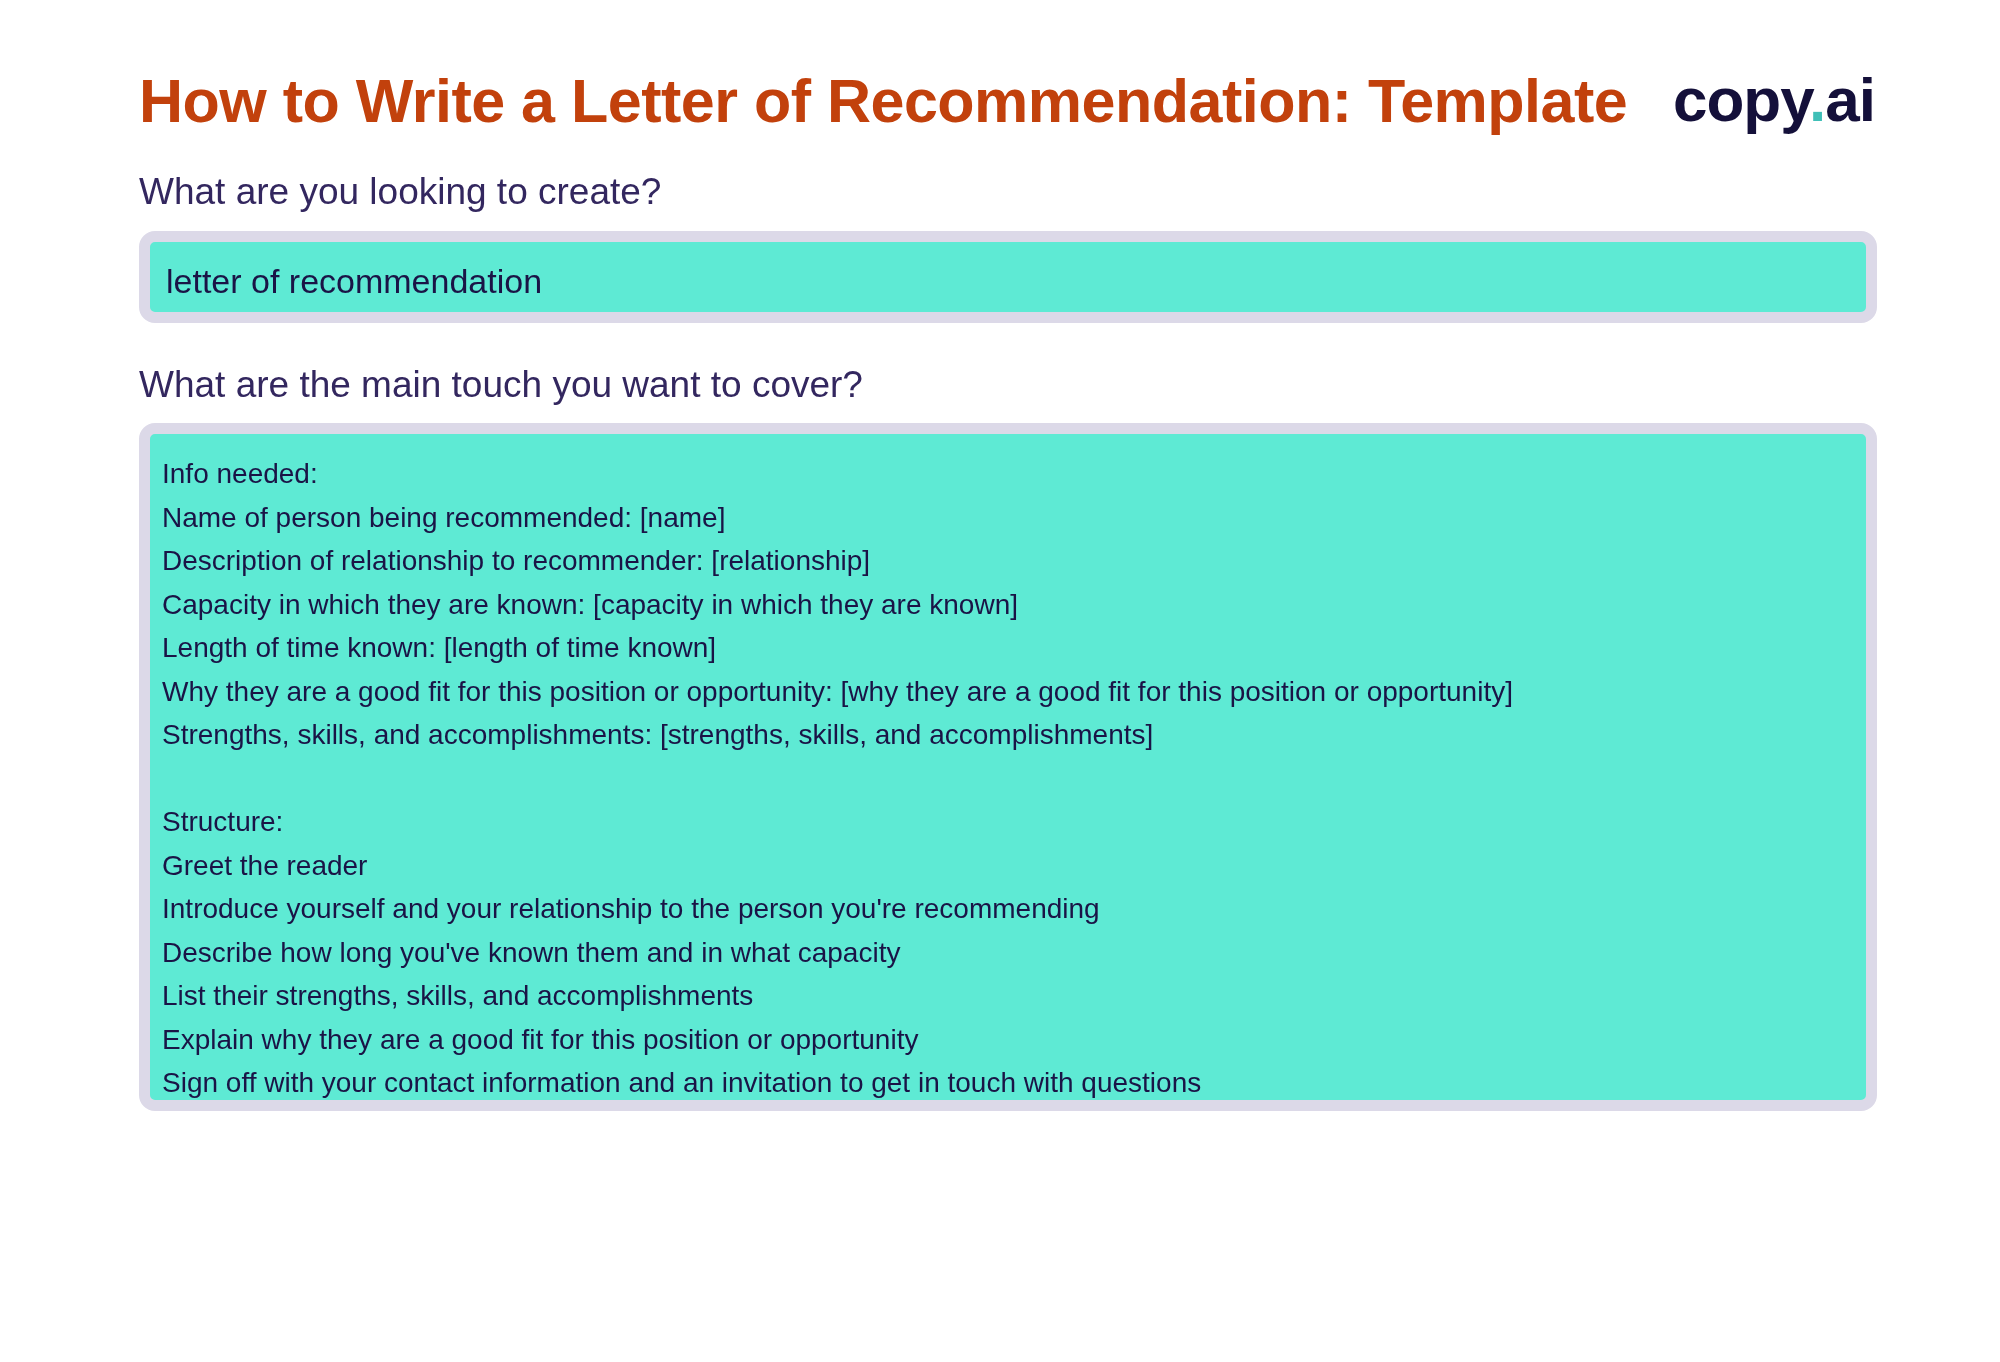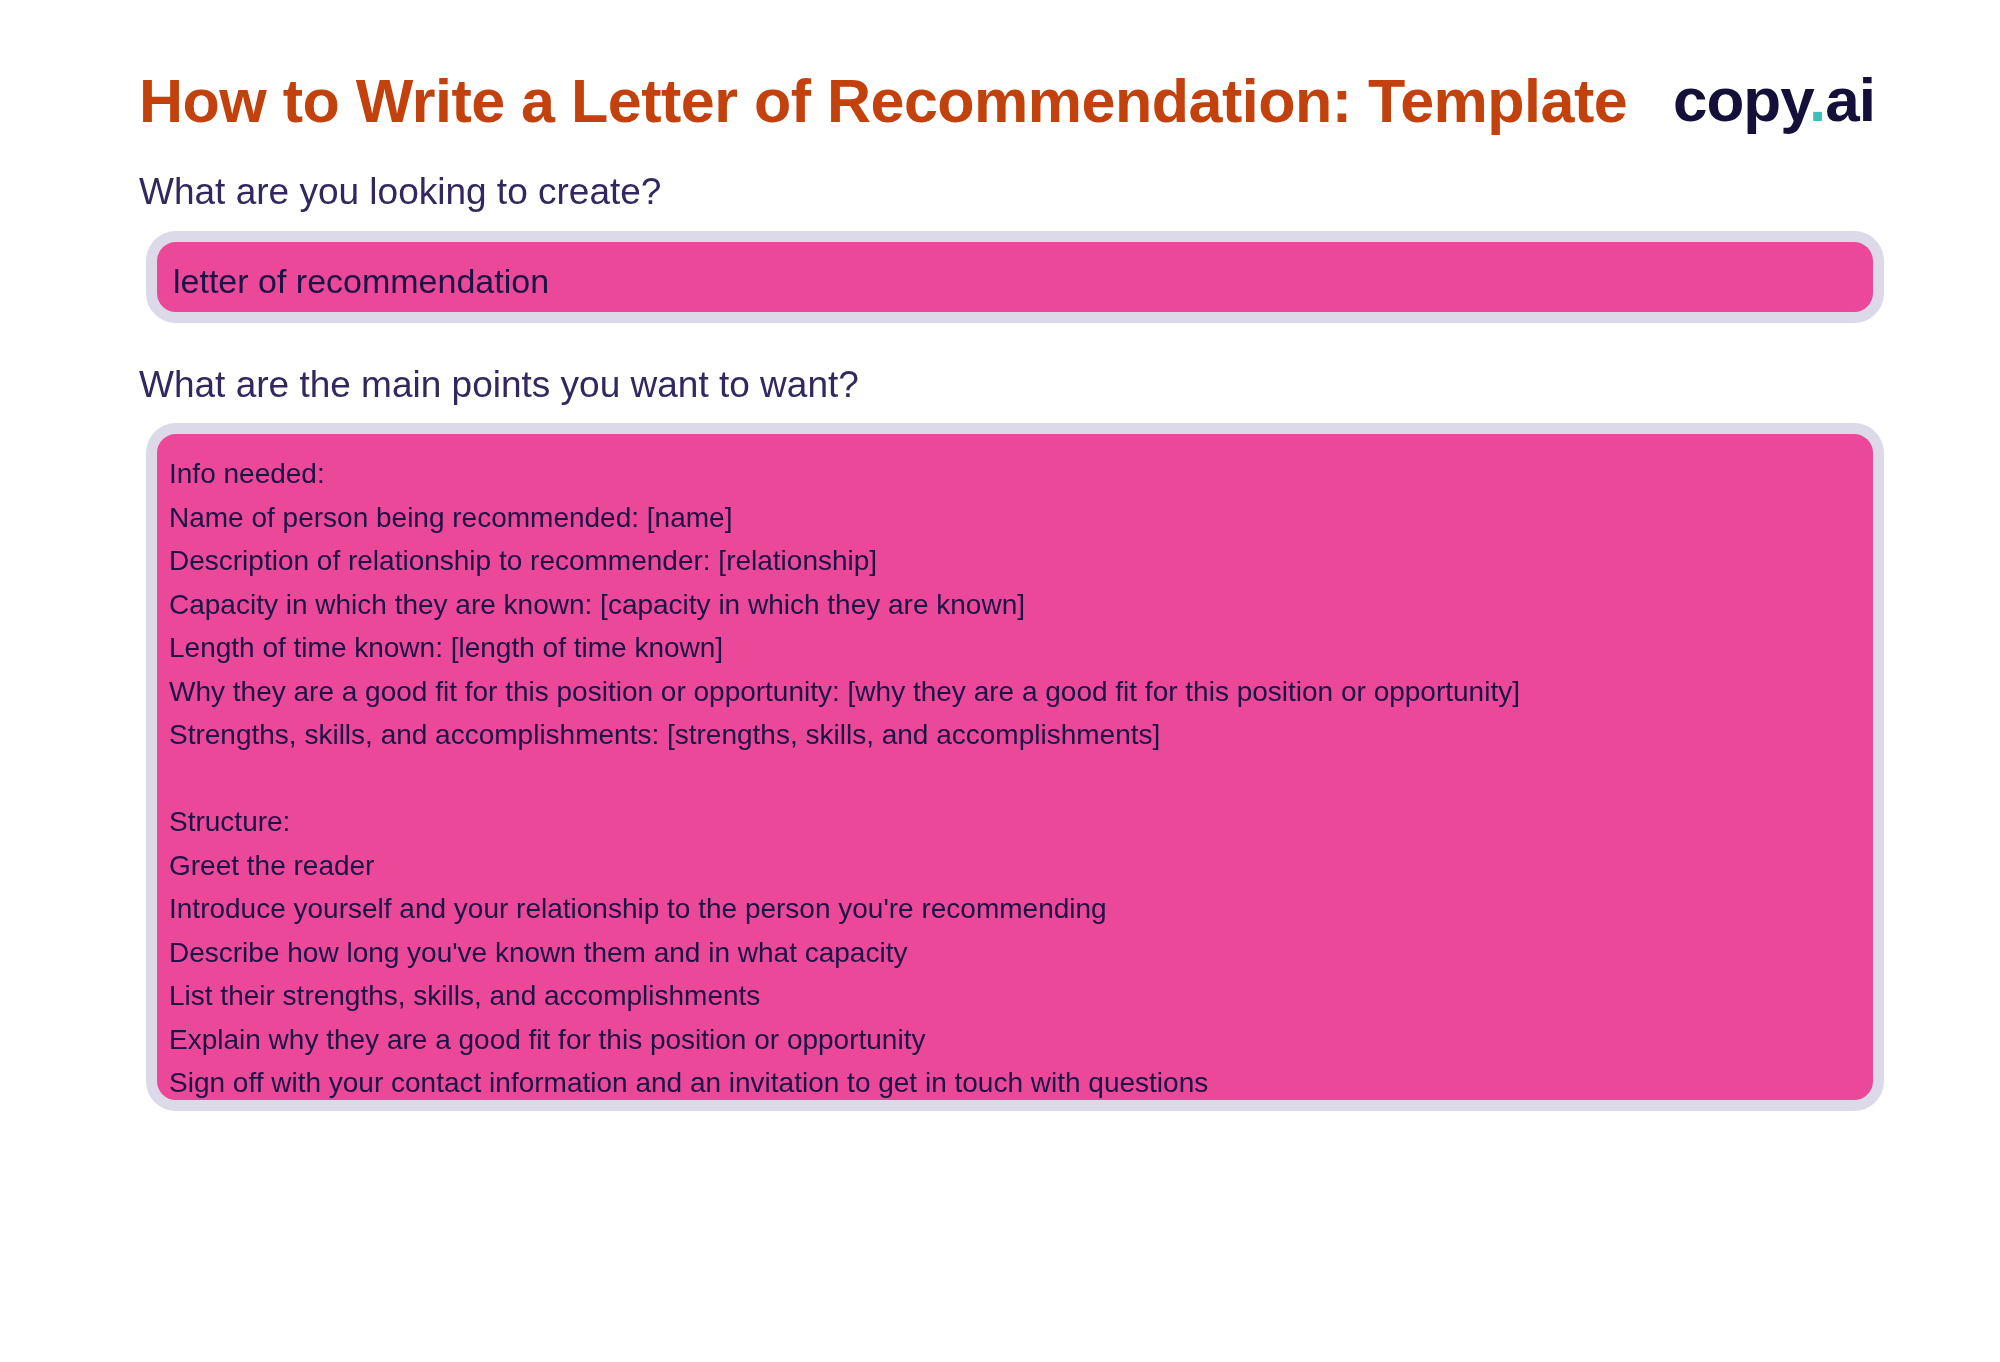--- a/index.html
+++ b/index.html
@@ -21,21 +21,21 @@
     .label {
       position: absolute; left: 139px;
       font-size: 37px; font-weight: 400; color: #33275f;
       white-space: nowrap; line-height: 1.1;
     }
     .label.l1 { top: 172px; }
     .label.l2 { top: 365px; }
     .box {
       position: absolute; left: 139px; width: 1738px;
       box-sizing: border-box; border: 11px solid #dcd9e8;
-      border-radius: 30px; background: #ec4899; margin-left: 7px;
+      border-radius: 16px; background: #5eead4;
     }
     .input-box { top: 231px; height: 92px; }
     .input-box .val {
       position: absolute; left: 16px; top: 20px;
       font-size: 34px; color: #1a1446; white-space: nowrap;
     }
     .area-box { top: 423px; height: 688px; }
     .area-box .lines {
       position: absolute; left: 12px; top: 18px;
       font-size: 28px; line-height: 43.5px; color: #1a1446;
@@ -50,21 +50,21 @@
 <div class="logo">
   <span>copy</span><span class="dot">.</span><span>ai</span>
 </div>
 
 <div class="label l1">What are you looking to create?</div>
 
 <div class="box input-box">
   <span class="val">letter of recommendation</span>
 </div>
 
-<div class="label l2">What are the main points you want to want?</div>
+<div class="label l2">What are the main touch you want to cover?</div>
 
 <div class="box area-box">
   <div class="lines">
     <div class="line">Info needed:</div>
     <div class="line">Name of person being recommended: [name]</div>
     <div class="line">Description of relationship to recommender: [relationship]</div>
     <div class="line">Capacity in which they are known: [capacity in which they are known]</div>
     <div class="line">Length of time known: [length of time known]</div>
     <div class="line">Why they are a good fit for this position or opportunity: [why they are a good fit for this position or opportunity]</div>
     <div class="line">Strengths, skills, and accomplishments: [strengths, skills, and accomplishments]</div>

